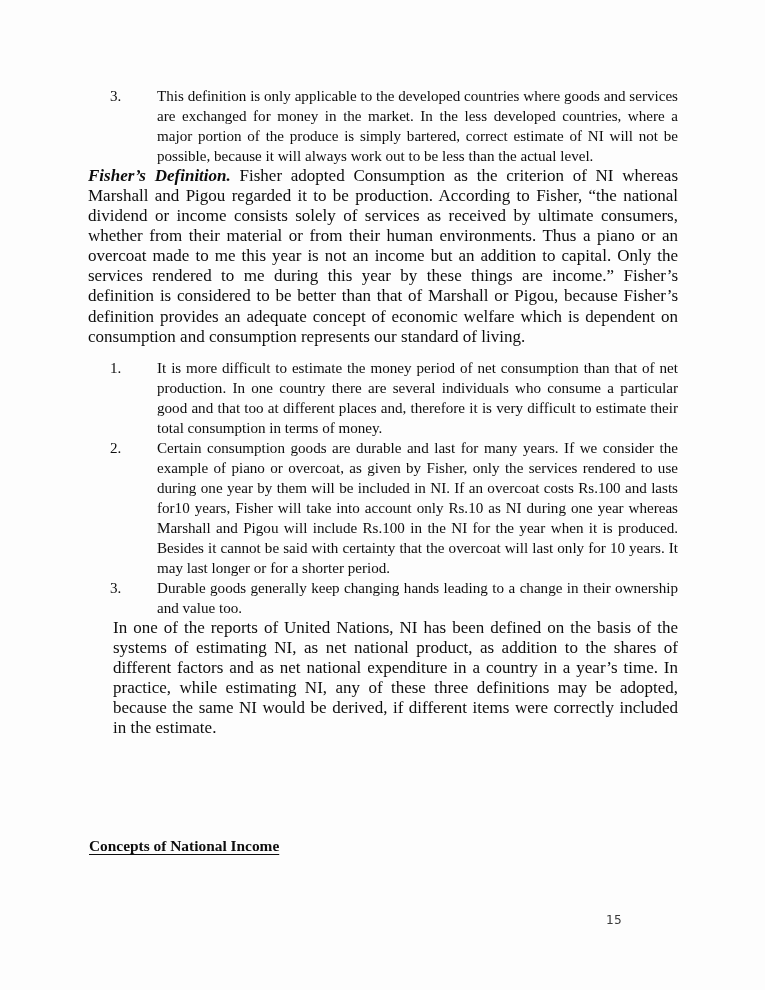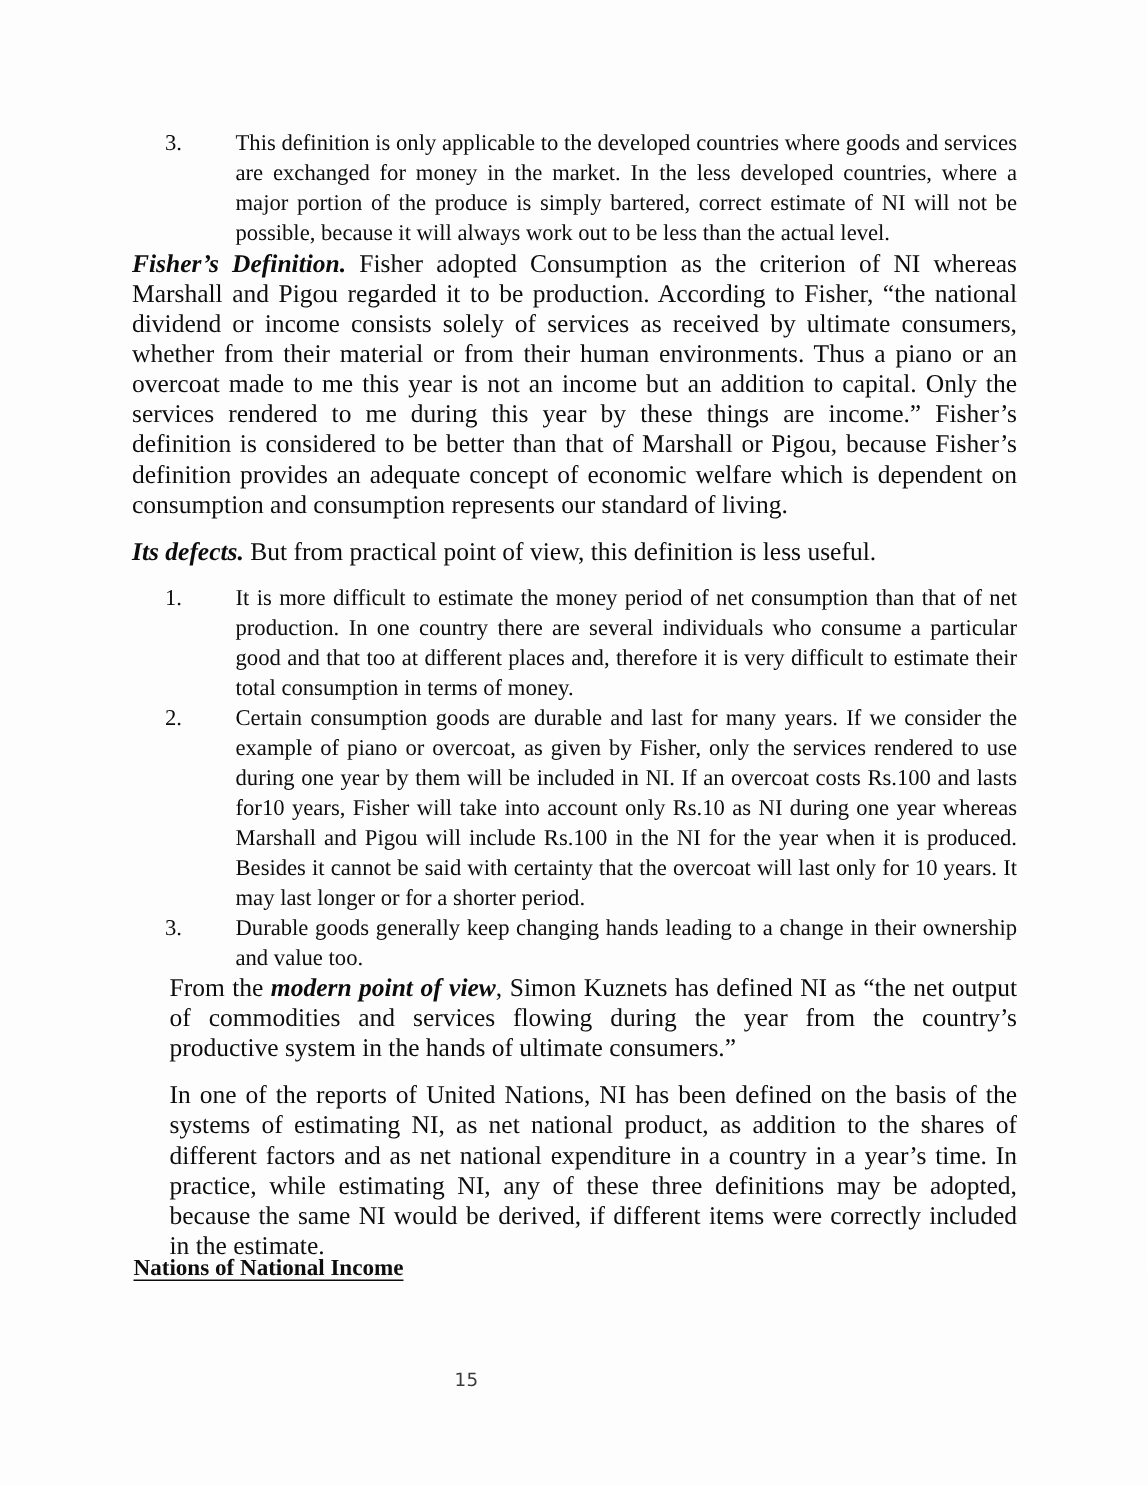--- a/index.html
+++ b/index.html
@@ -90,21 +90,21 @@
     text-underline-offset: 2.5px;
     white-space: nowrap;
   }
 
   
   .page-number {
     position: absolute;
     left: 0;
     top: 913px;
     width: 622px;
-    text-align: center;
+    text-align: right;
     font-family: "DejaVu Sans", "Liberation Sans", sans-serif;
     font-size: 12.2px;
     color: #3a3a3a;
     letter-spacing: 0.3px;
   }
 </style>
 </head>
 <body>
 
 <div class="page">
@@ -115,44 +115,38 @@
       <li>
         <span class="marker">3.</span>
         <span>This definition is only applicable to the developed countries where goods and services are exchanged for money in the market. In the less developed countries, where a major portion of the produce is simply bartered, correct estimate of NI will not be possible, because it will always work out to be less than the actual level.</span>
       </li>
     </ol>
 
     <p class="para-flush">
       <span class="bi">Fisher’s Definition.</span><span> Fisher adopted Consumption as the criterion of NI whereas Marshall and Pigou regarded it to be production. According to Fisher, “the national dividend or income consists solely of services as received by ultimate consumers, whether from their material or from their human environments. Thus a piano or an overcoat made to me this year is not an income but an addition to capital. Only the services rendered to me during this year by these things are income.” Fisher’s definition is considered to be better than that of Marshall or Pigou, because Fisher’s definition provides an adequate concept of economic welfare which is dependent on consumption and consumption represents our standard of living.</span>
     </p>
 
-    <p class="para-flush">
-      <span class="bi">Its defects.</span><span> But from practical point of view, this definition is less useful.</span>
-    </p>
 
     <ol class="numlist list-block">
       <li>
         <span class="marker">1.</span>
         <span>It is more difficult to estimate the money period of net consumption than that of net production. In one country there are several individuals who consume a particular good and that too at different places and, therefore it is very difficult to estimate their total consumption in terms of money.</span>
       </li>
       <li>
         <span class="marker">2.</span>
         <span>Certain consumption goods are durable and last for many years. If we consider the example of piano or overcoat, as given by Fisher, only the services rendered to use during one year by them will be included in NI. If an overcoat costs Rs.100 and lasts for10 years, Fisher will take into account only Rs.10 as NI during one year whereas Marshall and Pigou will include Rs.100 in the NI for the year when it is produced. Besides it cannot be said with certainty that the overcoat will last only for 10 years. It may last longer or for a shorter period.</span>
       </li>
       <li>
         <span class="marker">3.</span>
         <span>Durable goods generally keep changing hands leading to a change in their ownership and value too.</span>
       </li>
     </ol>
 
-    <p class="para-indent">
-      <span>From the </span><span class="bi">modern point of view</span><span>, Simon Kuznets has defined NI as “the net output of commodities and services flowing during the year from the country’s productive system in the hands of ultimate consumers.”</span>
-    </p>
 
     <p class="para-indent">In one of the reports of United Nations, NI has been defined on the basis of the systems of estimating NI, as net national product, as addition to the shares of different factors and as net national expenditure in a country in a year’s time. In practice, while estimating NI, any of these three definitions may be adopted, because the same NI would be derived, if different items were correctly included in the estimate.</p>
 
   </div>
 
-  <div class="section-heading">Nations of National Income</div>
+  <div class="section-heading">Concepts of National Income</div>
 
   <div class="page-number">15</div>
 
 </div>
 
 </body></html>

